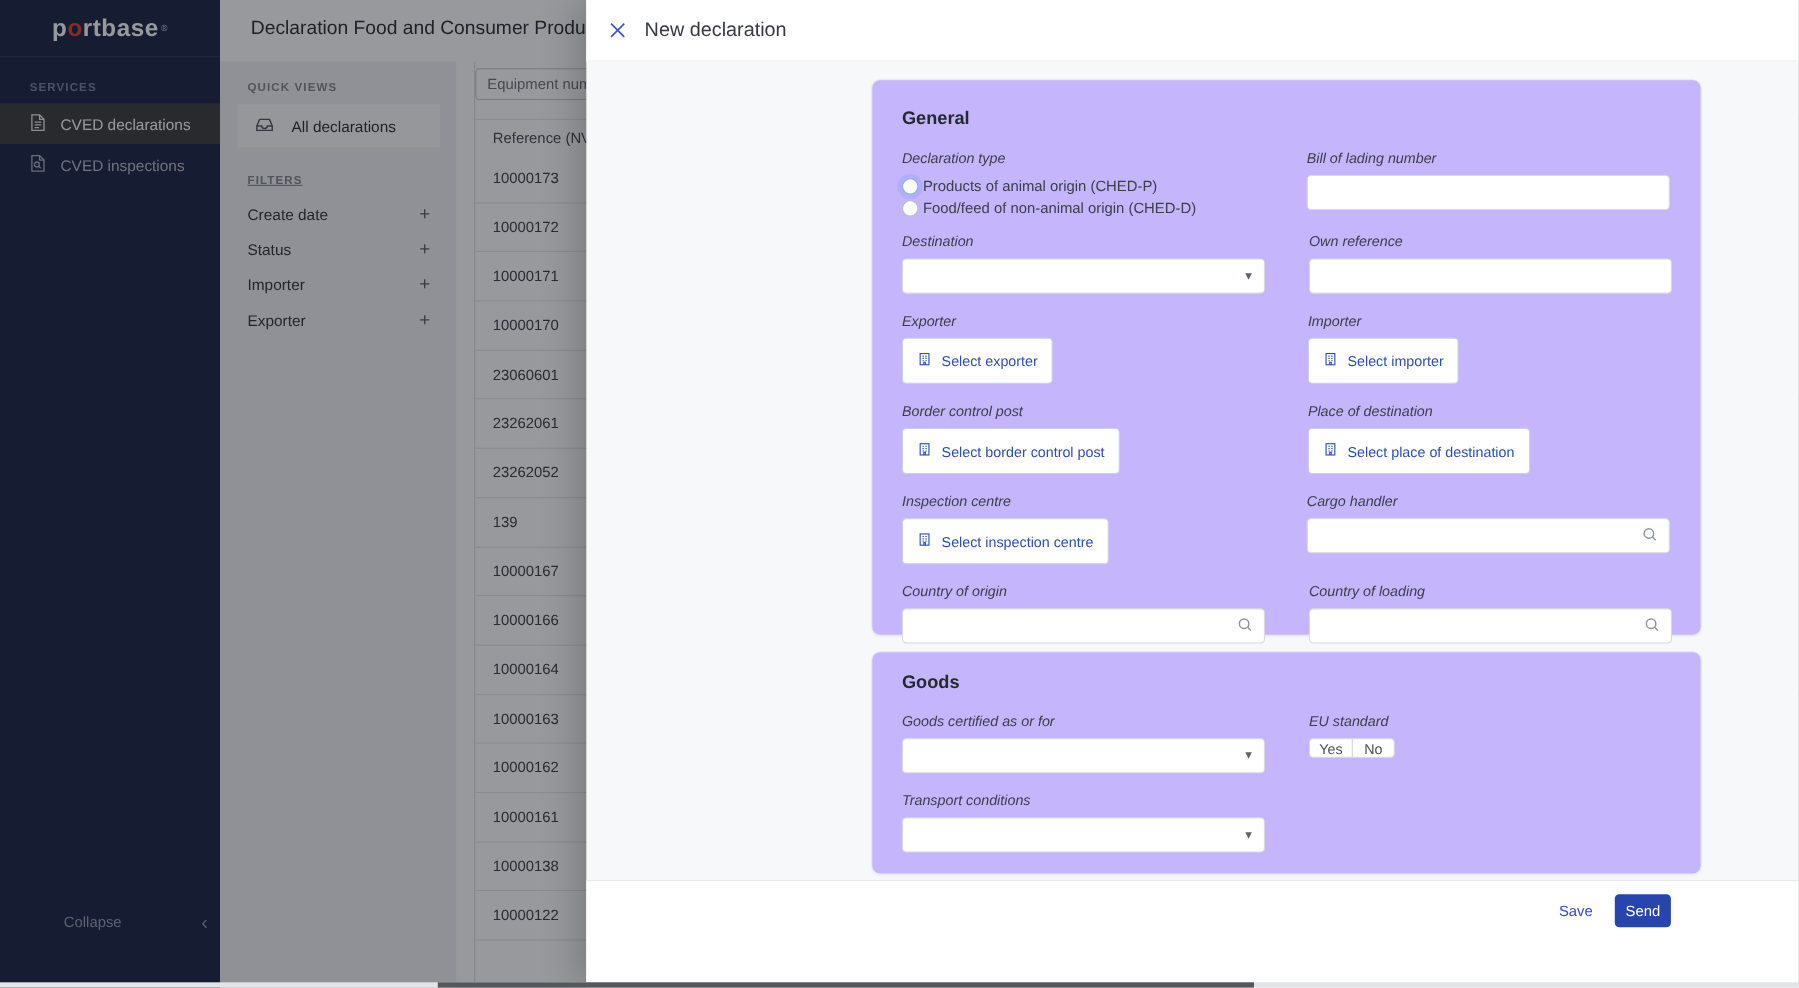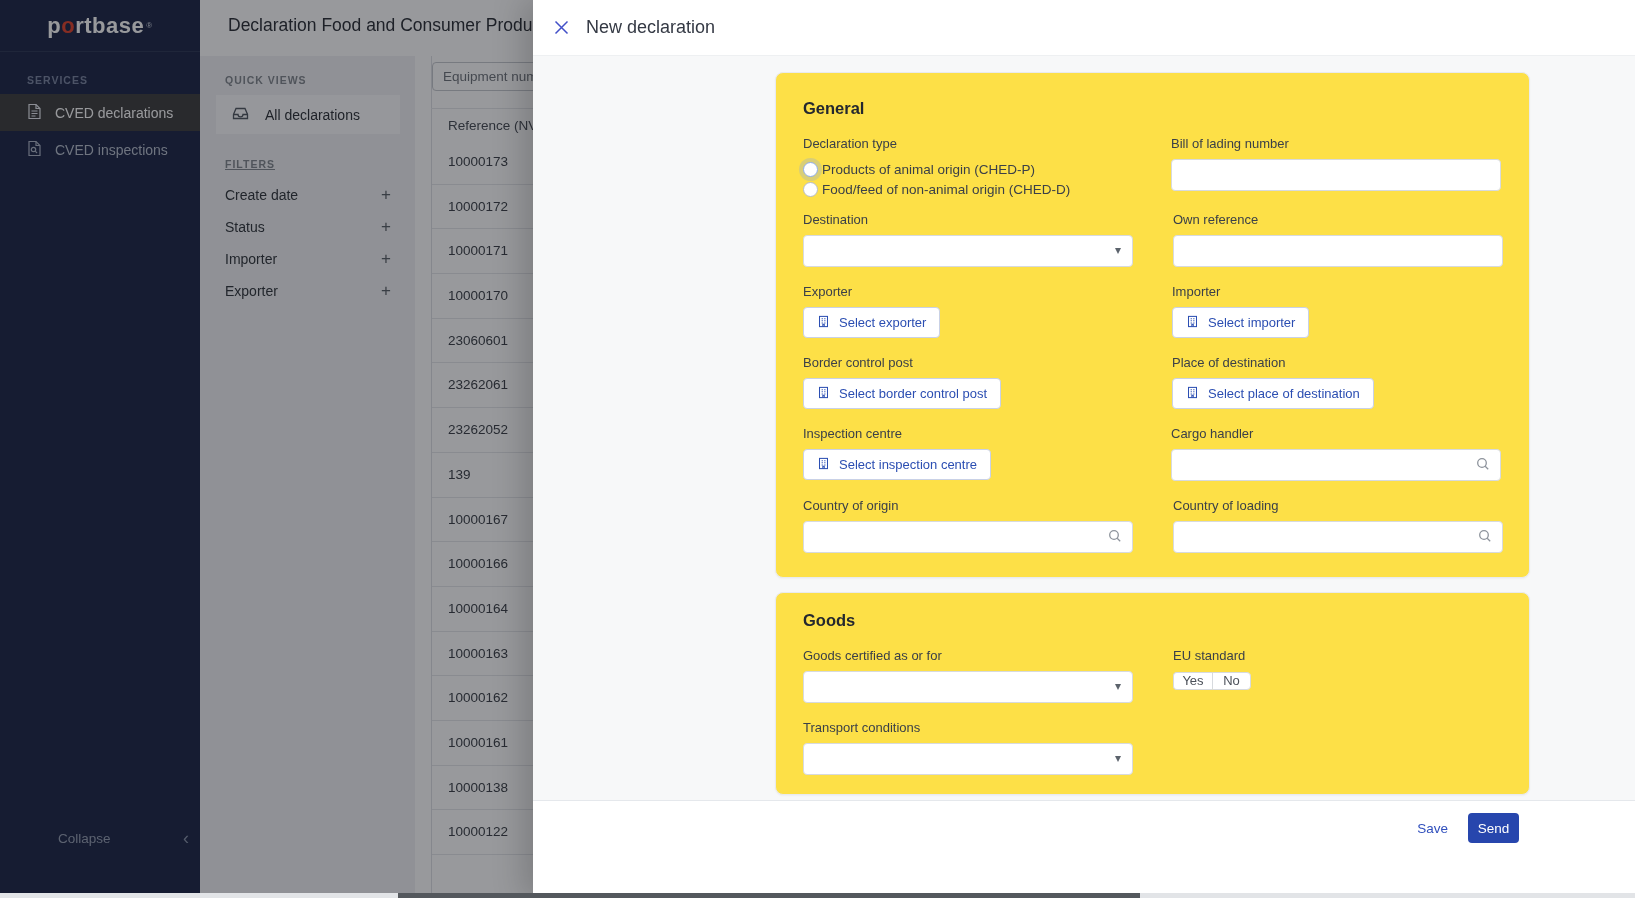--- a/index.html
+++ b/index.html
@@ -50,43 +50,43 @@
   .overlay { position:absolute; inset:0; background:rgba(10,12,18,0.42); z-index:10; }
 
   
   .drawer { position:absolute; left:533px; top:0; width:1102px; height:898px; background:#f7f8f9; z-index:30;
             box-shadow:-10px 0 30px rgba(0,0,0,.18); }
   .drawer-header { position:absolute; left:0; top:0; width:100%; height:56px; background:#fff;
                    display:flex; align-items:center; border-bottom:1px solid #eef0f2; }
   .close-btn { width:18px; height:18px; margin:0 16px 0 19px; cursor:pointer; display:flex; align-items:center; justify-content:center; }
   .drawer-title { font-size:18px; color:#343944; font-weight:500; }
 
-  .card { position:absolute; left:242px; width:755px; background:#fde047; border:1px solid #e9ebee;
+  .card { position:absolute; left:259px; width:755px; background:#c4b5fd; border:1px solid #e9ebee;
           border-radius:8px; box-shadow:0 1px 2px rgba(16,24,40,.04); }
   .card-general { top:72px; height:506px; padding:26px 28px 0 27px; }
   .card-goods   { top:592px; height:203px; padding:18px 28px 0 27px; }
   .card h2 { font-size:16.5px; font-weight:600; color:#24282f; margin-bottom:18px; }
 
   .frow { display:flex; gap:40px; margin-bottom:17px; }
   .fcol { width:330px; }
-  .f-label { font-size:13px; color:#3b4048; margin-bottom:8px; }
+  .f-label { font-size:13px; color:#3b4048; margin-bottom:8px;font-style:italic; }
 
   .text-input, .select-box, .search-box {
     width:330px; height:32px; background:#fff; border:1px solid #d7dade; border-radius:4px;
     position:relative; cursor:text; }
   .select-box { cursor:pointer; }
   .chev { position:absolute; right:11px; top:50%; transform:translateY(-54%); font-size:12px; color:#5c636c; pointer-events:none; }
   .s-icon { position:absolute; right:9px; top:6px; }
 
   .radio-row { display:flex; align-items:center; gap:4px; height:20px; cursor:pointer; }
   .radio { width:15px; height:15px; border-radius:50%; border:1px solid #b7bdc6; background:#fff; flex:0 0 auto; }
   .radio.focus { border-color:#8fadea; box-shadow:0 0 0 4px rgba(125,162,240,.28); }
   .r-label { font-size:13.5px; color:#3b4048; }
 
-  .pick-btn { display:inline-flex; align-items:center; gap:9px; height:31px; padding:0 13px;
+  .pick-btn { display:inline-flex; align-items:center; gap:9px; height:42px; padding:0 13px;
               background:#fff; border:1px solid #c9d1e6; border-radius:4px; cursor:pointer;
               font-family:"Liberation Sans", sans-serif; font-size:13px; color:#2b4eb2; font-weight:500; }
 
   .segmented { display:inline-flex; height:18px; }
   .segmented button { width:39px; background:#fff; border:1px solid #d7dade; font-size:13px; color:#4c5159;
                       cursor:pointer; font-family:"Liberation Sans", sans-serif; }
   .segmented button:first-child { border-radius:4px 0 0 4px; border-right:none; }
   .segmented button:last-child { border-radius:0 4px 4px 0; }
 
   .drawer-footer { position:absolute; left:0; bottom:0; width:100%; height:98px; background:#fff; border-top:1px solid #e5e8ec; }

